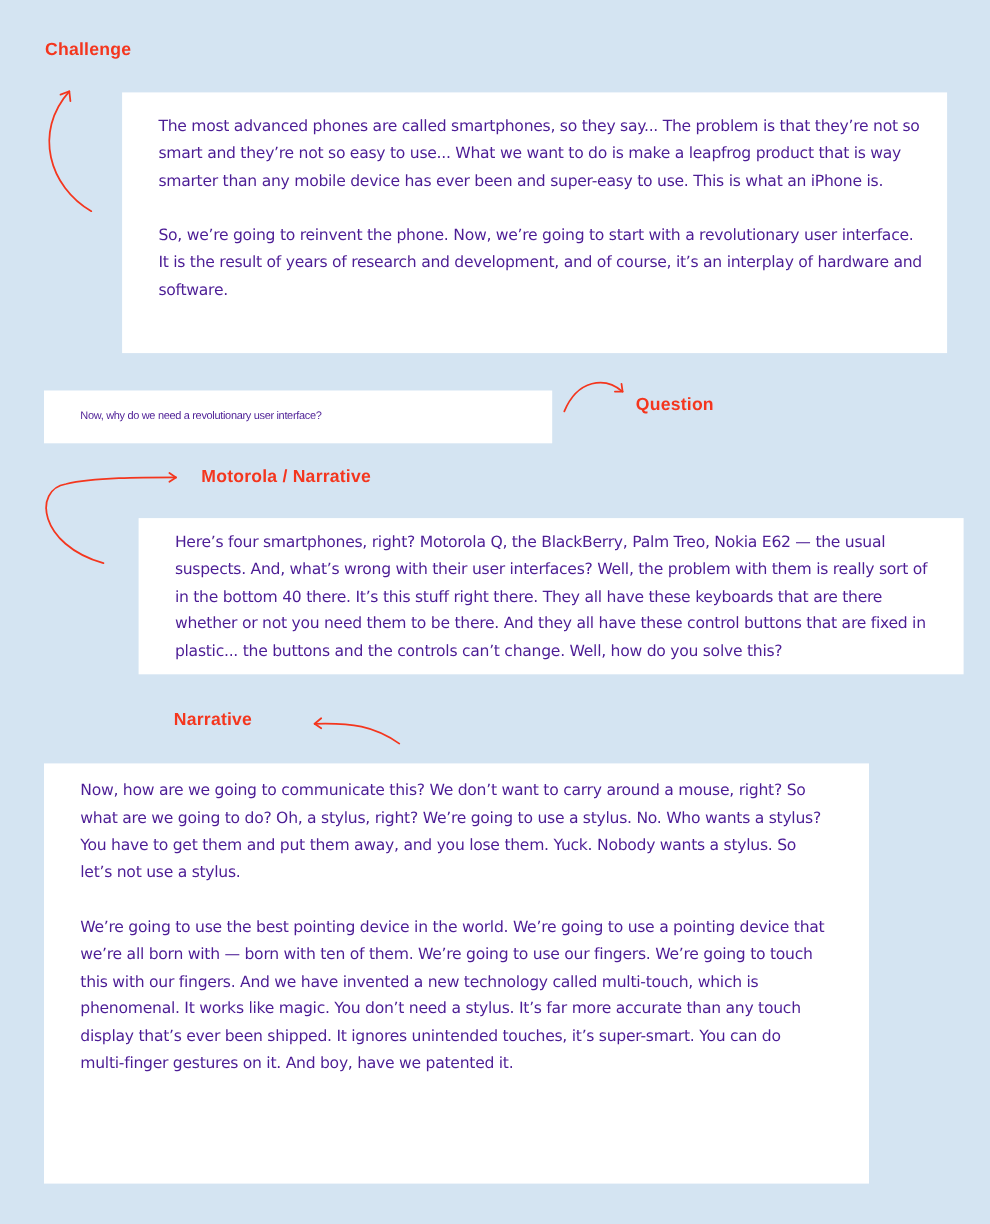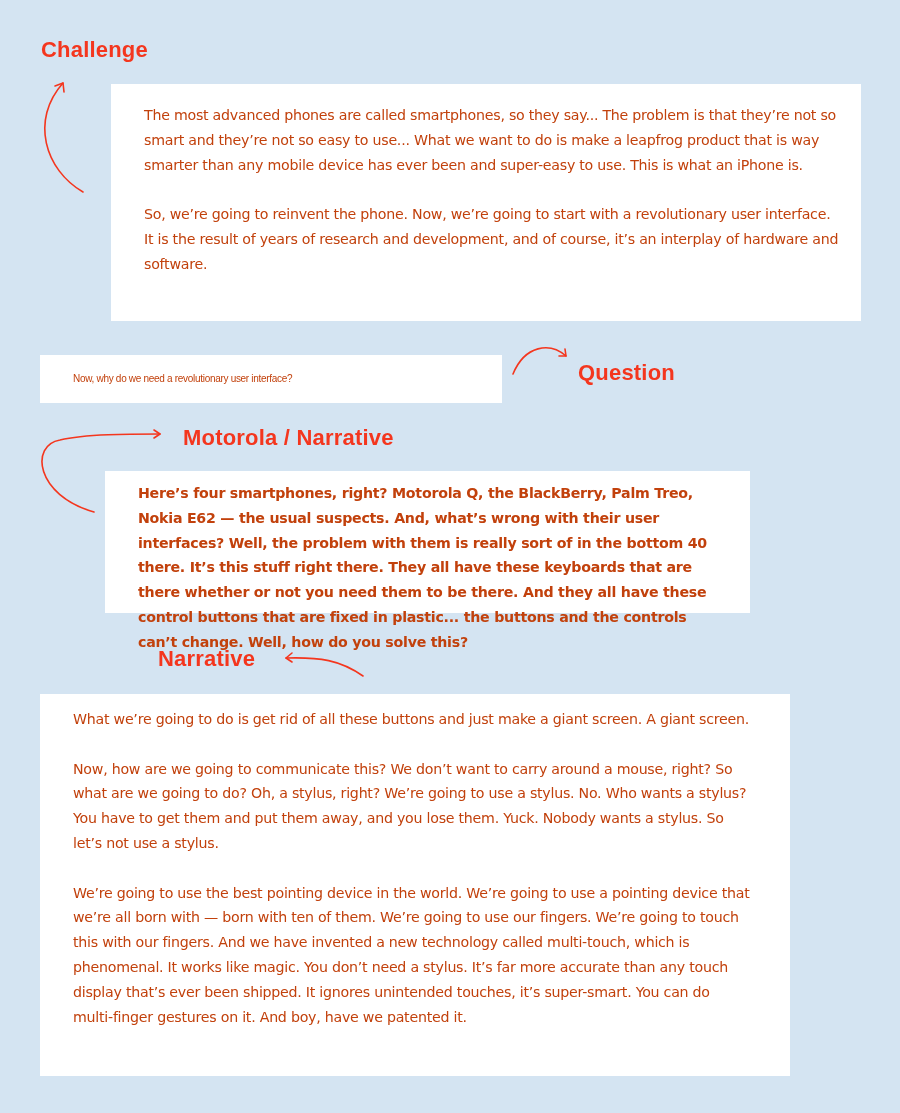--- a/index.html
+++ b/index.html
@@ -2,26 +2,26 @@
 <html><head>
   <meta charset="utf-8">
   <style>
     html, body { margin:0; padding:0; }
     body {
       width:900px; height:1113px; position:relative; overflow:hidden;
       background:#d4e4f2;
       font-family:"Liberation Sans", sans-serif;
     }
     .label {
-      position:absolute; color:#f4361e; font-weight:bold; font-size:22px;
+      position:absolute; color:#f4361e; font-weight:bold; font-size:16px;
       font-family:"Liberation Sans", sans-serif; letter-spacing:0.2px;
     }
     .card {
       position:absolute; background:#ffffff; box-sizing:border-box;
-      color:#c2410c; font-family:"DejaVu Sans", sans-serif;
+      color:#4c1d95; font-family:"DejaVu Sans", sans-serif;
       font-size:14.2px; line-height:24.8px; letter-spacing:-0.25px;
     }
     .card p { margin:0; }
     .card p + p { margin-top:24.8px; }
     svg.arrows { position:absolute; left:0; top:0; pointer-events:none; }
   </style>
 </head>
 <body>
 
 <div class="label" style="left:41px; top:37px;">Challenge</div>
@@ -31,26 +31,25 @@
 
 <div class="card" style="left:111px; top:84px; width:750px; height:237px; padding:19px 20px 0 33px;">
   <p>The most advanced phones are called smartphones, so they say... The problem is that they’re not so smart and they’re not so easy to use... What we want to do is make a leapfrog product that is way smarter than any mobile device has ever been and super-easy to use. This is what an iPhone is.</p>
   <p>So, we’re going to reinvent the phone. Now, we’re going to start with a revolutionary user interface. It is the result of years of research and development, and of course, it’s an interplay of hardware and software.</p>
 </div>
 
 <div class="card" style="left:40px; top:355px; width:462px; height:48px; padding:12px 0 0 33px; font-family:'Liberation Sans', sans-serif; font-size:10px; letter-spacing:-0.3px;">
   <p>Now, why do we need a revolutionary user interface?</p>
 </div>
 
-<div class="card" style="left:105px; top:471px; width:645px; height:142px; padding:10px 20px 0 33px;font-weight:bold;">
+<div class="card" style="left:126px; top:471px; width:750px; height:142px; padding:10px 20px 0 33px;">
   <p>Here’s four smartphones, right? Motorola Q, the BlackBerry, Palm Treo, Nokia E62 — the usual suspects. And, what’s wrong with their user interfaces? Well, the problem with them is really sort of in the bottom 40 there. It’s this stuff right there. They all have these keyboards that are there whether or not you need them to be there. And they all have these control buttons that are fixed in plastic... the buttons and the controls can’t change. Well, how do you solve this?</p>
 </div>
 
 <div class="card" style="left:40px; top:694px; width:750px; height:382px; padding:13px 40px 0 33px;">
-  <p>What we’re going to do is get rid of all these buttons and just make a giant screen. A giant screen.</p>
   <p>Now, how are we going to communicate this? We don’t want to carry around a mouse, right? So what are we going to do? Oh, a stylus, right? We’re going to use a stylus. No. Who wants a stylus? You have to get them and put them away, and you lose them. Yuck. Nobody wants a stylus. So let’s not use a stylus.</p>
   <p>We’re going to use the best pointing device in the world. We’re going to use a pointing device that we’re all born with — born with ten of them. We’re going to use our fingers. We’re going to touch this with our fingers. And we have invented a new technology called multi-touch, which is phenomenal. It works like magic. You don’t need a stylus. It’s far more accurate than any touch display that’s ever been shipped. It ignores unintended touches, it’s super-smart. You can do multi-finger gestures on it. And boy, have we patented it.</p>
 </div>
 
 <svg class="arrows" width="900" height="1113" viewBox="0 0 900 1113">
   <g fill="none" stroke="#f4361e" stroke-width="1.6" stroke-linecap="round" stroke-linejoin="round">
     <g>
       <path d="M83 192 C 45 170, 30 120, 63 83"></path>
       <path d="M55 86 L63 83 L64 92"></path>
     </g>

